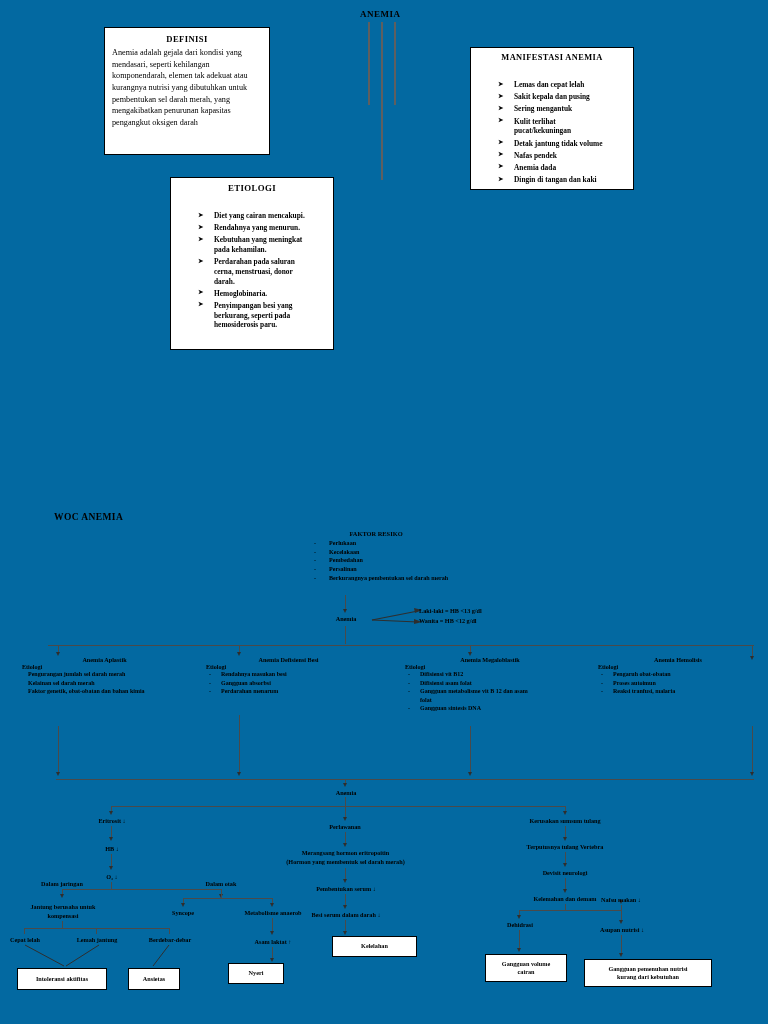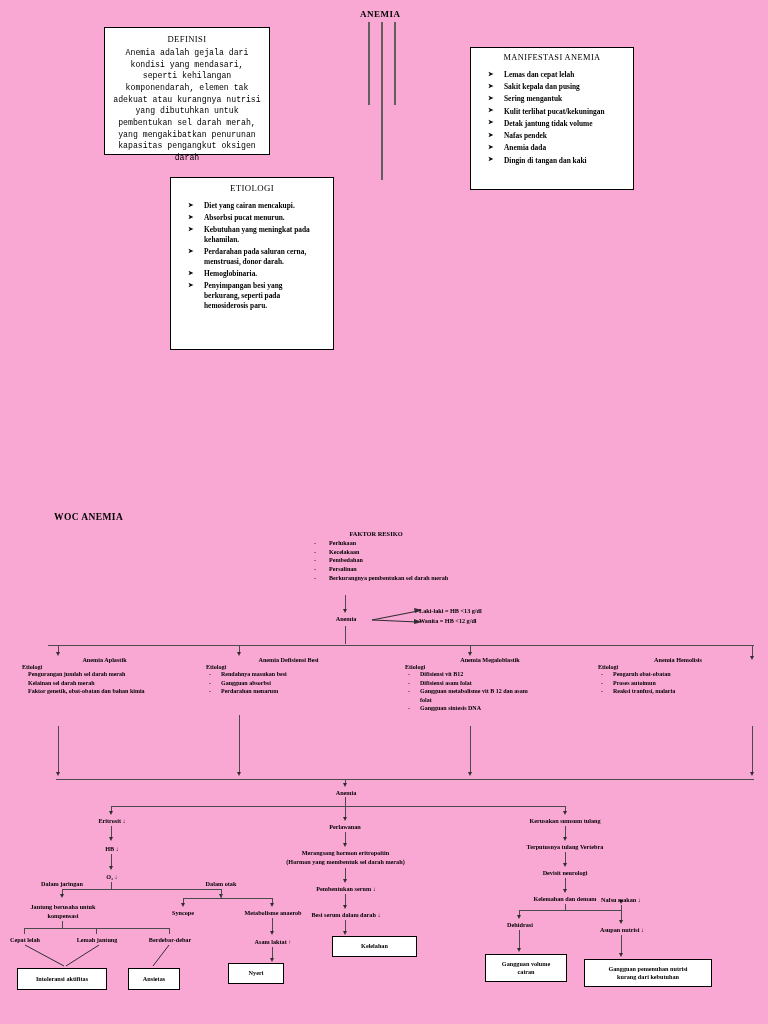--- a/index.html
+++ b/index.html
@@ -10,63 +10,63 @@
   }
   body {
     font-family: "Liberation Serif", "DejaVu Serif", serif;
     color: #000000;
   }
   #page {
     position: relative;
     width: 768px;
     height: 1024px;
     overflow: hidden;
-    background: #f9a8d4;
+    background: #0369a1;
   }
   .abs { position: absolute; }
 
   
   .box {
     border: 1px solid #000;
     background: #fff;
     box-sizing: border-box;
   }
   .box-title {
     text-align: center;
-    font-weight: normal;
+    font-weight: bold;
     letter-spacing: .4px;
   }
 
   
   #definisi-box {
     left: 104px; top: 27px; width: 166px; height: 128px;
     padding: 5px 7px 0 7px;
     font-size: 8.2px;
     line-height: 1.42;
   }
   #definisi-box .box-title { font-size: 8.6px; margin-bottom: 2px; }
-  #definisi-body { text-align: center; font-family: Liberation Mono, monospace; }
+  #definisi-body { text-align: left; }
 
   #manifestasi-box {
     left: 470px; top: 47px; width: 164px; height: 143px;
     padding: 5px 6px 0 6px;
     font-size: 7.4px;
   }
   #manifestasi-box .box-title { font-size: 8.4px; margin-bottom: 3px; }
 
   #etiologi-box {
     left: 170px; top: 177px; width: 164px; height: 173px;
     padding: 5px 6px 0 6px;
     font-size: 7.4px;
   }
   #etiologi-box .box-title { font-size: 8.8px; margin-bottom: 3px; }
 
   ul.arrowlist {
     list-style: none;
-    margin: 8px;
+    margin: 18px;
     padding: 0 0 0 2px;
   }
   ul.arrowlist > li {
     position: relative;
     padding-left: 17px;
     margin-bottom: 2.6px;
     line-height: 1.3;
     font-weight: bold;
   }
   ul.arrowlist > li::before {
@@ -197,21 +197,21 @@
       <li>Nafas pendek</li>
       <li>Anemia dada</li>
       <li>Dingin di tangan dan kaki</li>
     </ul>
   </div>
 
   <div class="abs box" id="etiologi-box">
     <div class="box-title">ETIOLOGI</div>
     <ul class="arrowlist">
       <li>Diet yang cairan mencakupi.</li>
-      <li>Absorbsi pucat menurun.</li>
+      <li>Rendahnya yang menurun.</li>
       <li>Kebutuhan yang meningkat pada kehamilan.</li>
       <li>Perdarahan pada saluran cerna, menstruasi, donor darah.</li>
       <li>Hemoglobinaria.</li>
       <li>Penyimpangan besi yang berkurang, seperti pada hemosiderosis paru.</li>
     </ul>
   </div>
 
   <div class="abs" id="woc-title">WOC ANEMIA</div>
 
   <div class="abs" id="faktor-wrap">

